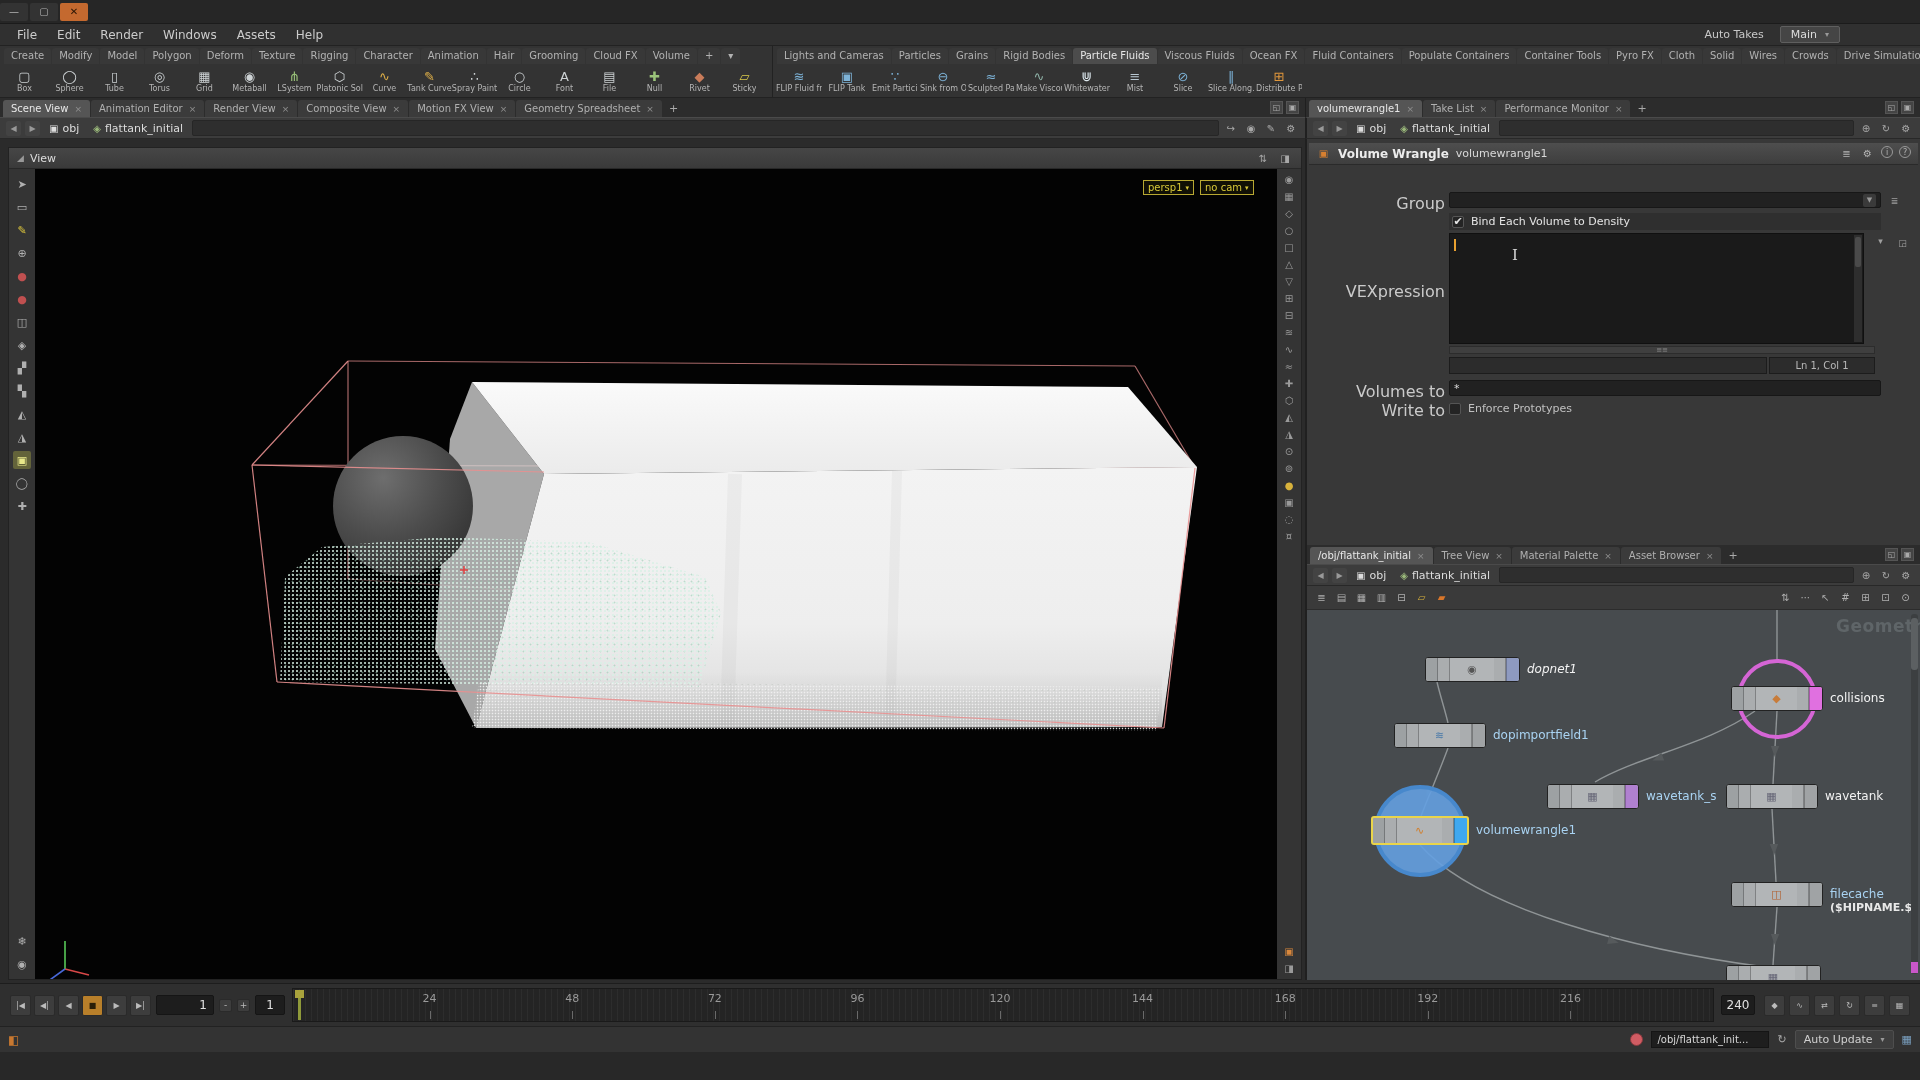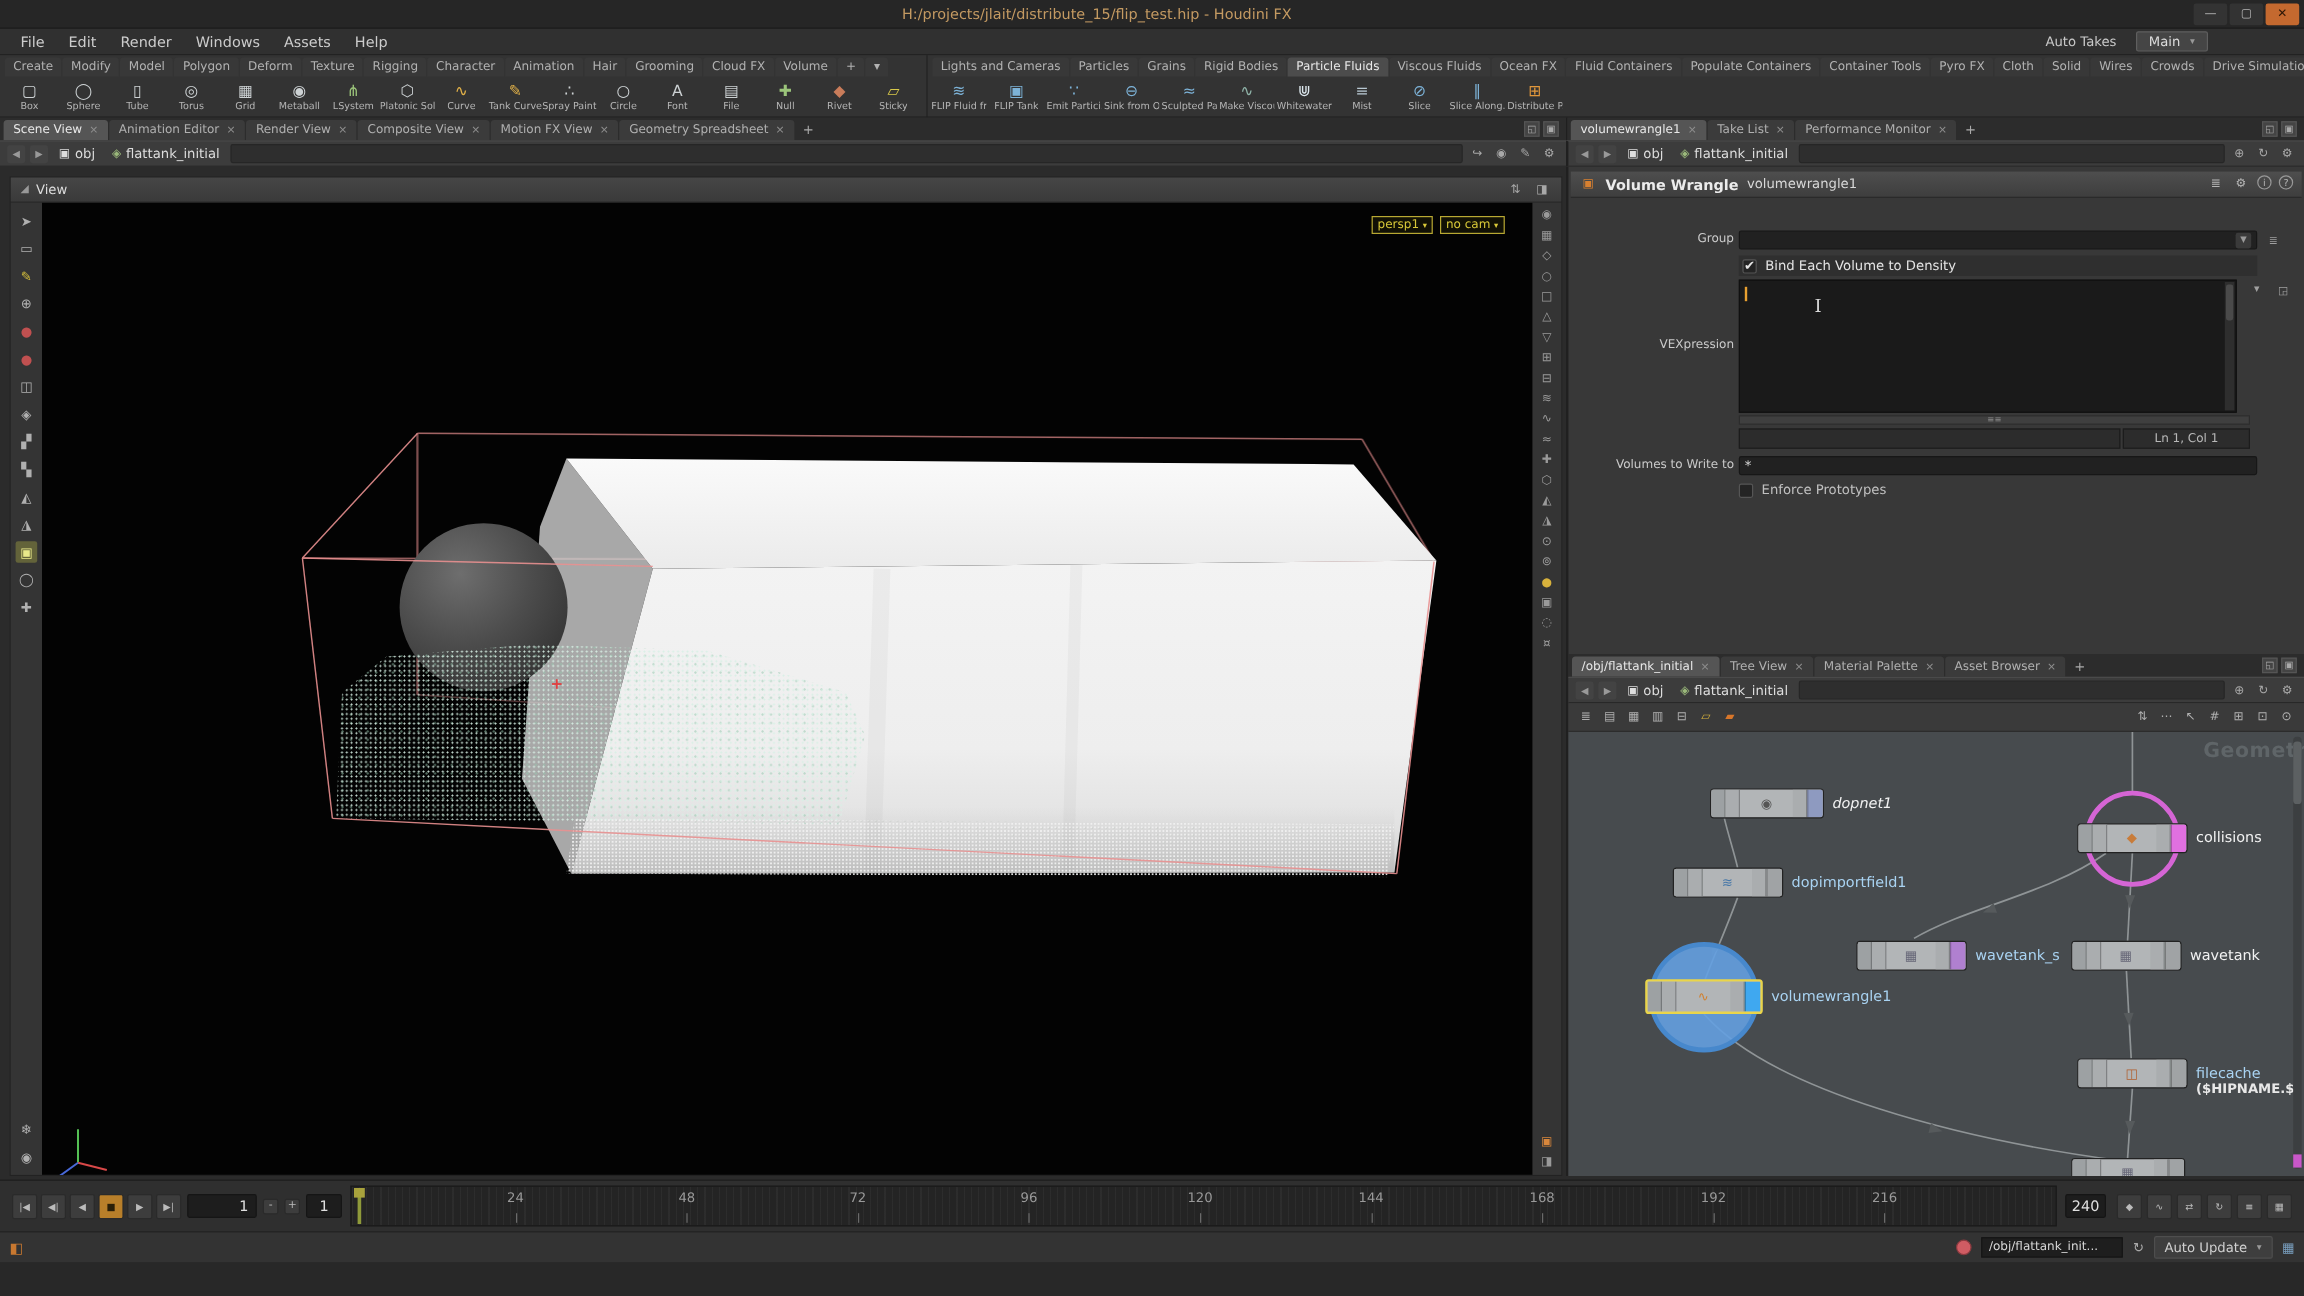--- a/index.html
+++ b/index.html
@@ -82,21 +82,21 @@
 
 #rightpanel{position:absolute;left:1305px;top:139px;width:615px;height:406px;background:#383838;border-left:2px solid #202020}
 .ph{position:absolute;left:2px;top:4px;right:2px;height:22px;background:linear-gradient(#4e4e4e,#3e3e3e);border-bottom:1px solid #2a2a2a;display:flex;align-items:center;gap:7px;padding:0 7px}
 .ph-icon{width:15px;height:15px;display:flex;align-items:center;justify-content:center;font-size:10px;color:#b5b5b5}
 .ph-type{font-size:12px;font-weight:bold;color:#ececec}
 .ph-name{font-size:11px;color:#d8d8d8;flex:1}
 .circ{border:1px solid #999;border-radius:50%;width:12px;height:12px;font-size:8px}
 #param-tabs{position:absolute;left:2px;top:27px;right:2px;height:18px;background:#303030;display:flex;align-items:flex-end;gap:1px;padding-left:6px;border-bottom:1px solid #484848}
 .ptab{font-size:10px;padding:2px 10px;background:#353535;color:#aaa;border-radius:3px 3px 0 0}
 .ptab.selected{background:#4e4e4e;color:#f0f0f0}
-.plabel{position:absolute;width:136px;text-align:right;font-size:10px;color:#cacaca}
+.plabel{position:absolute;width:136px;text-align:right;font-size:16px;color:#cacaca}
 .pfield{position:absolute;background:#212121;border:1px solid #171717;border-radius:2px;height:16px;font-size:11px;color:#ddd;display:flex;align-items:center;padding:0 4px}
 .pfield .dd{margin-left:auto;width:13px;height:13px;background:#3a3a3a;color:#999;font-size:7px;display:flex;align-items:center;justify-content:center;border-radius:2px}
 .chk{width:12px;height:12px;background:#242424;border:1px solid #555;border-radius:2px;display:flex;align-items:center;justify-content:center;font-size:9px;color:#e8e8e8}
 #bind-row{position:absolute;left:142px;top:74px;width:432px;height:17px;background:#2f2f2f;display:flex;gap:7px;align-items:center;padding:0 3px}
 #bind-row span{font-size:11px;color:#e4e4e4}
 #vex-editor{position:absolute;left:142px;top:94px;width:415px;height:111px;background:#1a1a1a;border:1px solid #101010}
 #vex-caret{position:absolute;left:4px;top:5px;width:2px;height:12px;background:#e8a030}
 #vex-ibeam{position:absolute;left:62px;top:12px;font-family:"DejaVu Serif",serif;font-size:15px;color:#d8d8d8}
 #vex-scroll{position:absolute;right:1px;top:1px;width:8px;bottom:1px;background:#2e2e2e}
 #vex-scroll .thumb{position:absolute;left:1px;top:2px;width:6px;height:30px;background:#4a4a4a;border-radius:2px}
@@ -153,21 +153,20 @@
 .sb-icon{color:#a8a8a8;font-size:11px}
 #sb-auto{height:19px;background:#3e3e3e;border:1px solid #4e4e4e;border-radius:2px;font-size:11px;color:#d0d0d0;display:flex;align-items:center;gap:8px;padding:0 8px}
 #bottomstrip{position:absolute;left:0;top:1052px;width:1920px;height:28px;background:#282828}
 </style>
 </head>
 <body>
 
 <div id="app">
 
   <div id="titlebar">
-    <div class="win-title">H:/projects/jlait/distribute_15/flip_test.hip - Houdini FX</div>
     <div id="win-controls">
         <span class="win-btn">—</span>
         <span class="win-btn">▢</span>
         <span class="win-btn close">✕</span>
       </div>
   </div>
 
   <div id="menubar">
     <div id="menu-items">
         <span class="menu-item">File</span>

